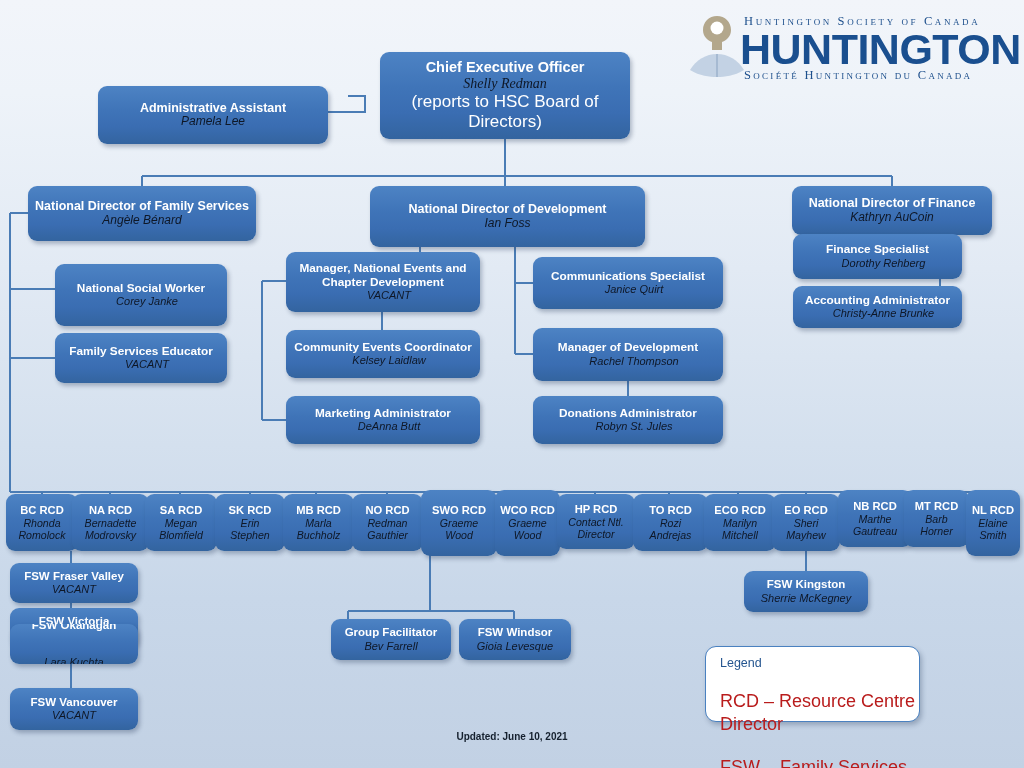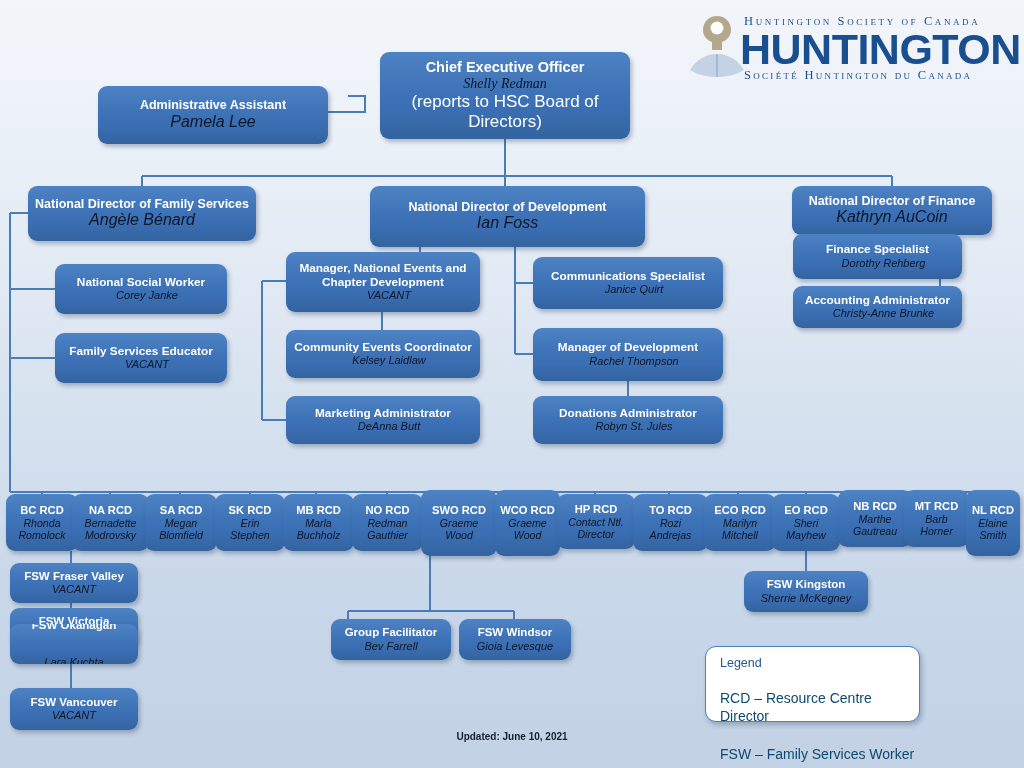--- a/index.html
+++ b/index.html
@@ -103,21 +103,21 @@
   .node .note {
     color: #ffffff;
   }
 
   
   .lvl1 .title { font-size: 14.5px; }
   .lvl1 .person { font-size: 14px; font-family: Liberation Serif, serif; }
   .lvl1 .note  { font-size: 17px; }
 
   .lvl2 .title { font-size: 12.5px; }
-  .lvl2 .person { font-size: 16px; }
+  .lvl2 .person { font-size: 12px; }
 
   .lvl3 .title { font-size: 11.8px; }
   .lvl3 .person { font-size: 11px; padding-left: 12px; }
 
   .rcd .title  { font-size: 11.2px; }
   .rcd .person { font-size: 10.6px; }
 
   .fsw .title  { font-size: 11.5px; }
   .fsw .person { font-size: 11px; }
 
@@ -134,22 +134,22 @@
     box-shadow: 2px 3px 5px rgba(40,60,90,0.30);
     padding: 9px 0 0 14px;
   }
   #legend .legend-title {
     font-size: 12.5px;
     font-weight: normal;
     color: #24558f;
     margin-bottom: 2px;
   }
   #legend .legend-line {
-    font-size: 14px;
-    color: #0c4a6e;
+    font-size: 18px;
+    color: #b91c1c;
     line-height: 1.28;
     margin-top: 20px;
   }
 
   
   #footer {
     position: absolute;
     left: 0;
     top: 731px;
     width: 1024px;
@@ -262,21 +262,21 @@
   <div class="node lvl2" style="left:370px; top:186px; width:275px; height:61px;">
     <div class="title">National Director of Development</div>
     <div class="person">Ian Foss</div>
   </div>
 
   <div class="node lvl2" style="left:792px; top:186px; width:200px; height:49px;">
     <div class="title">National Director of Finance</div>
     <div class="person">Kathryn AuCoin</div>
   </div>
 
-  <div class="node lvl3" style="left:55px; top:264px; width:172px; height:50px;">
+  <div class="node lvl3" style="left:55px; top:264px; width:172px; height:62px;">
     <div class="title">National Social Worker</div>
     <div class="person">Corey Janke</div>
   </div>
 
   <div class="node lvl3" style="left:55px; top:333px; width:172px; height:50px;">
     <div class="title">Family Services Educator</div>
     <div class="person">VACANT</div>
   </div>
 
   <div class="node lvl3" style="left:286px; top:252px; width:194px; height:60px;">

